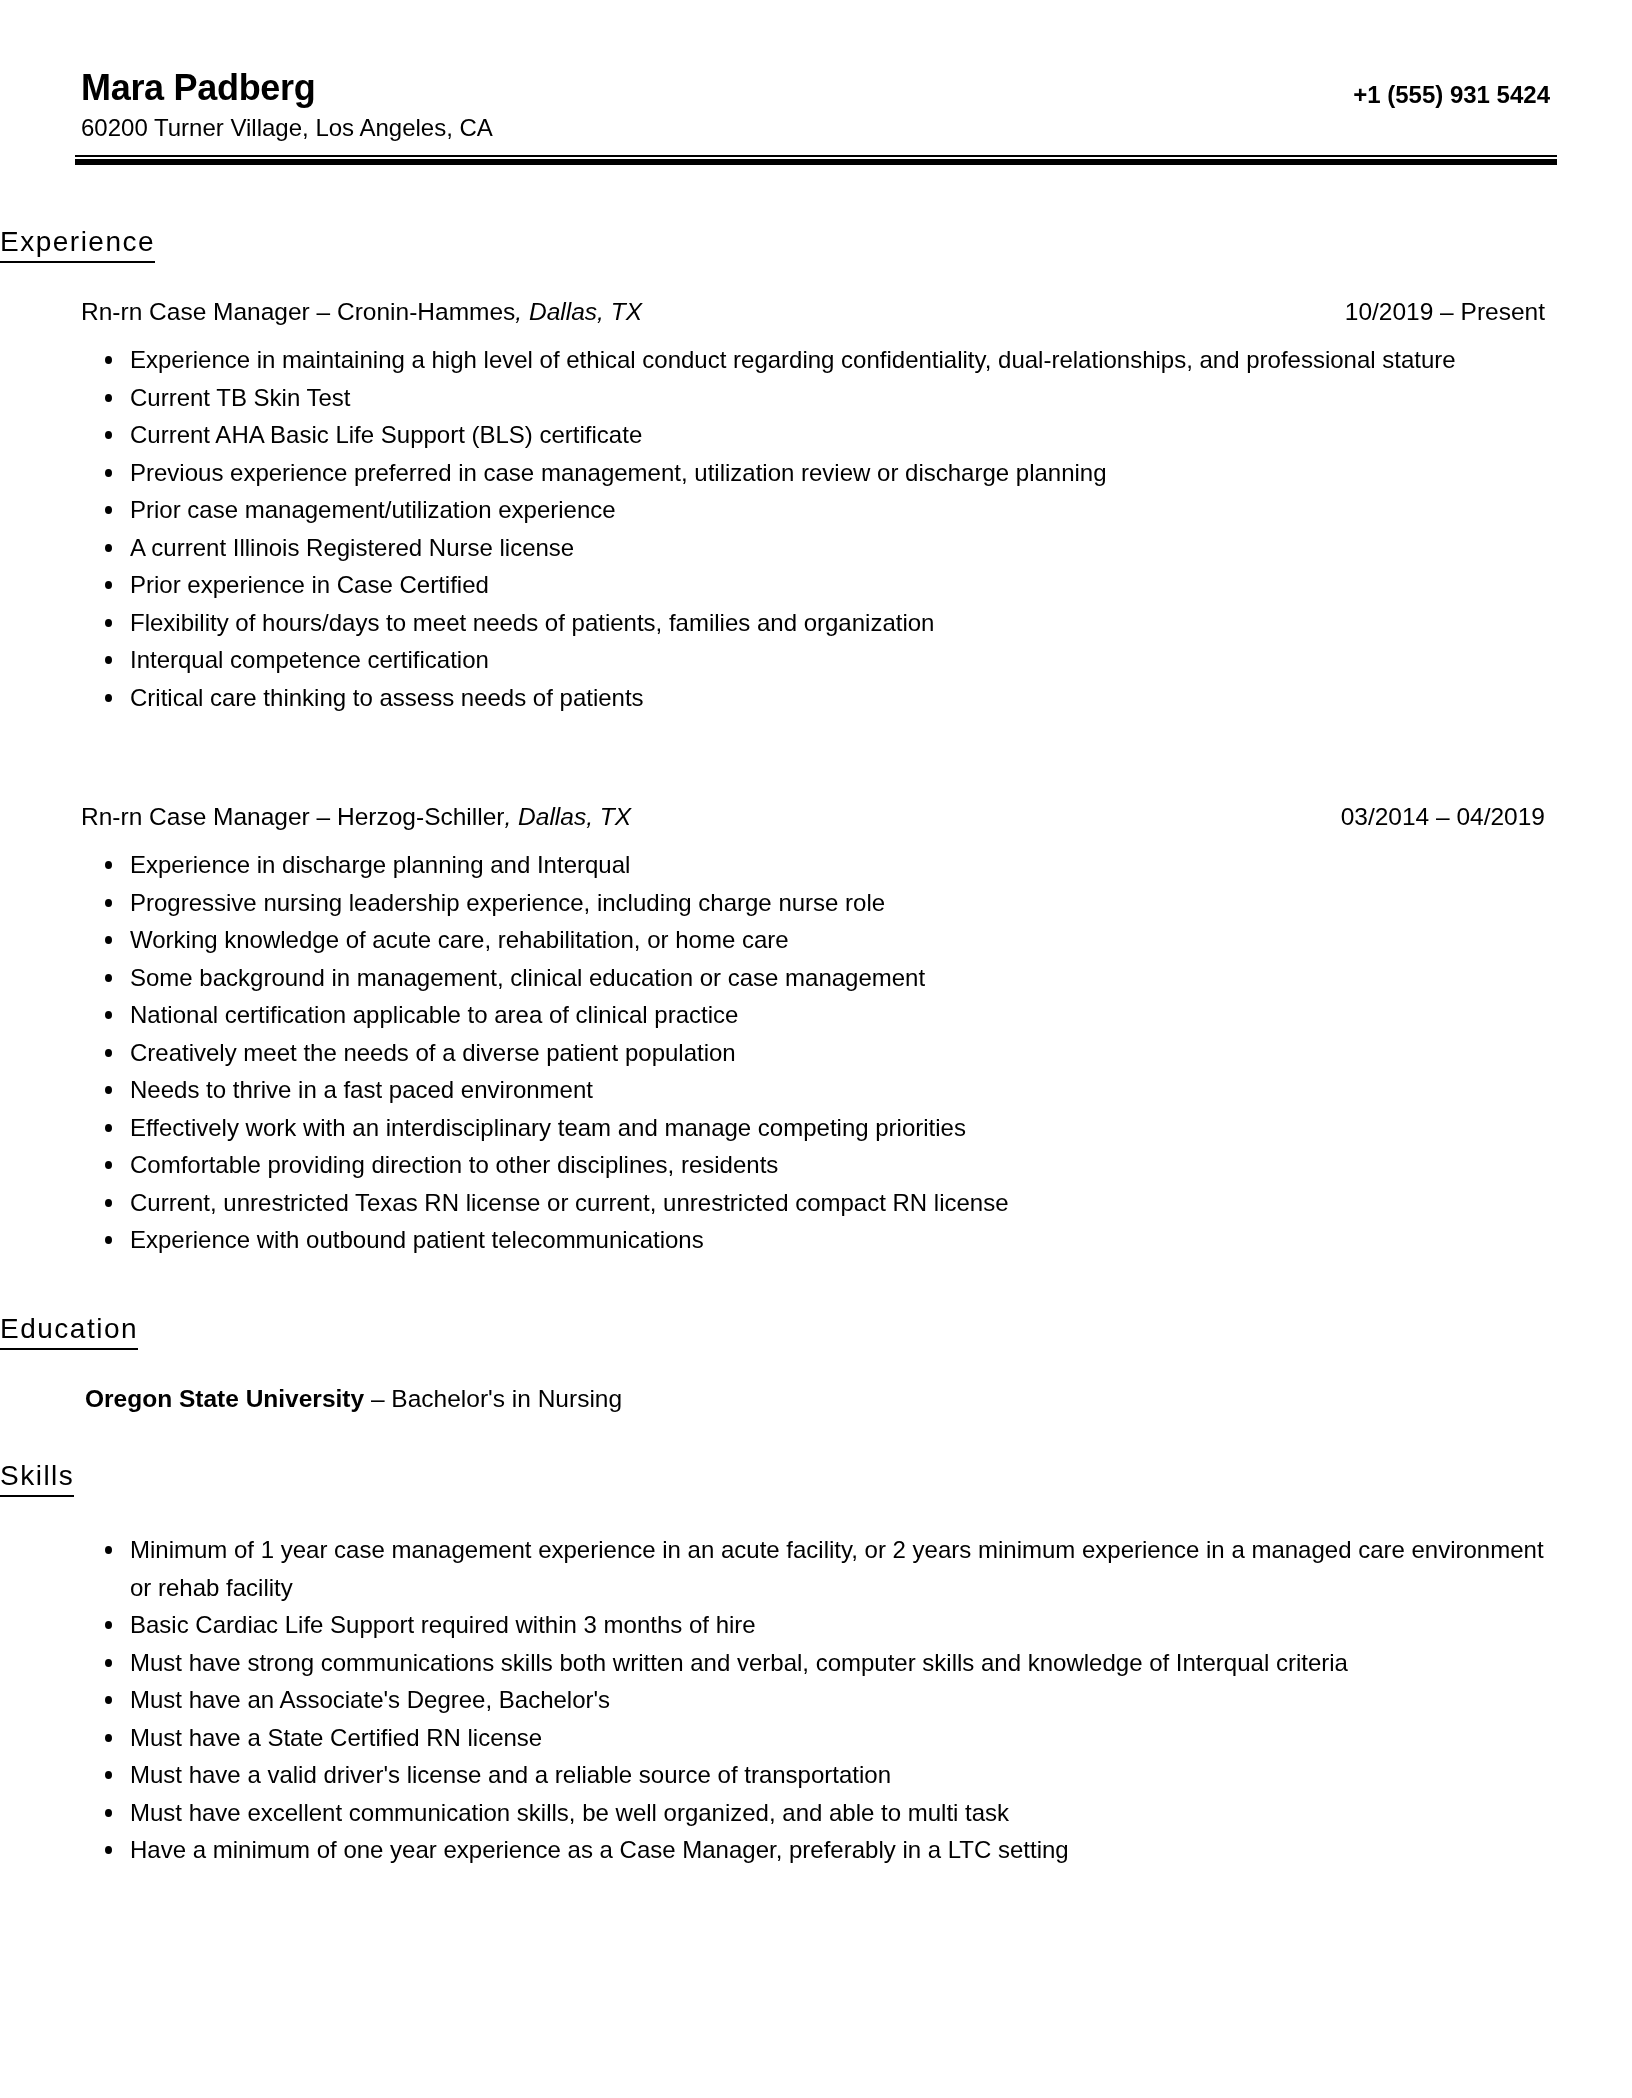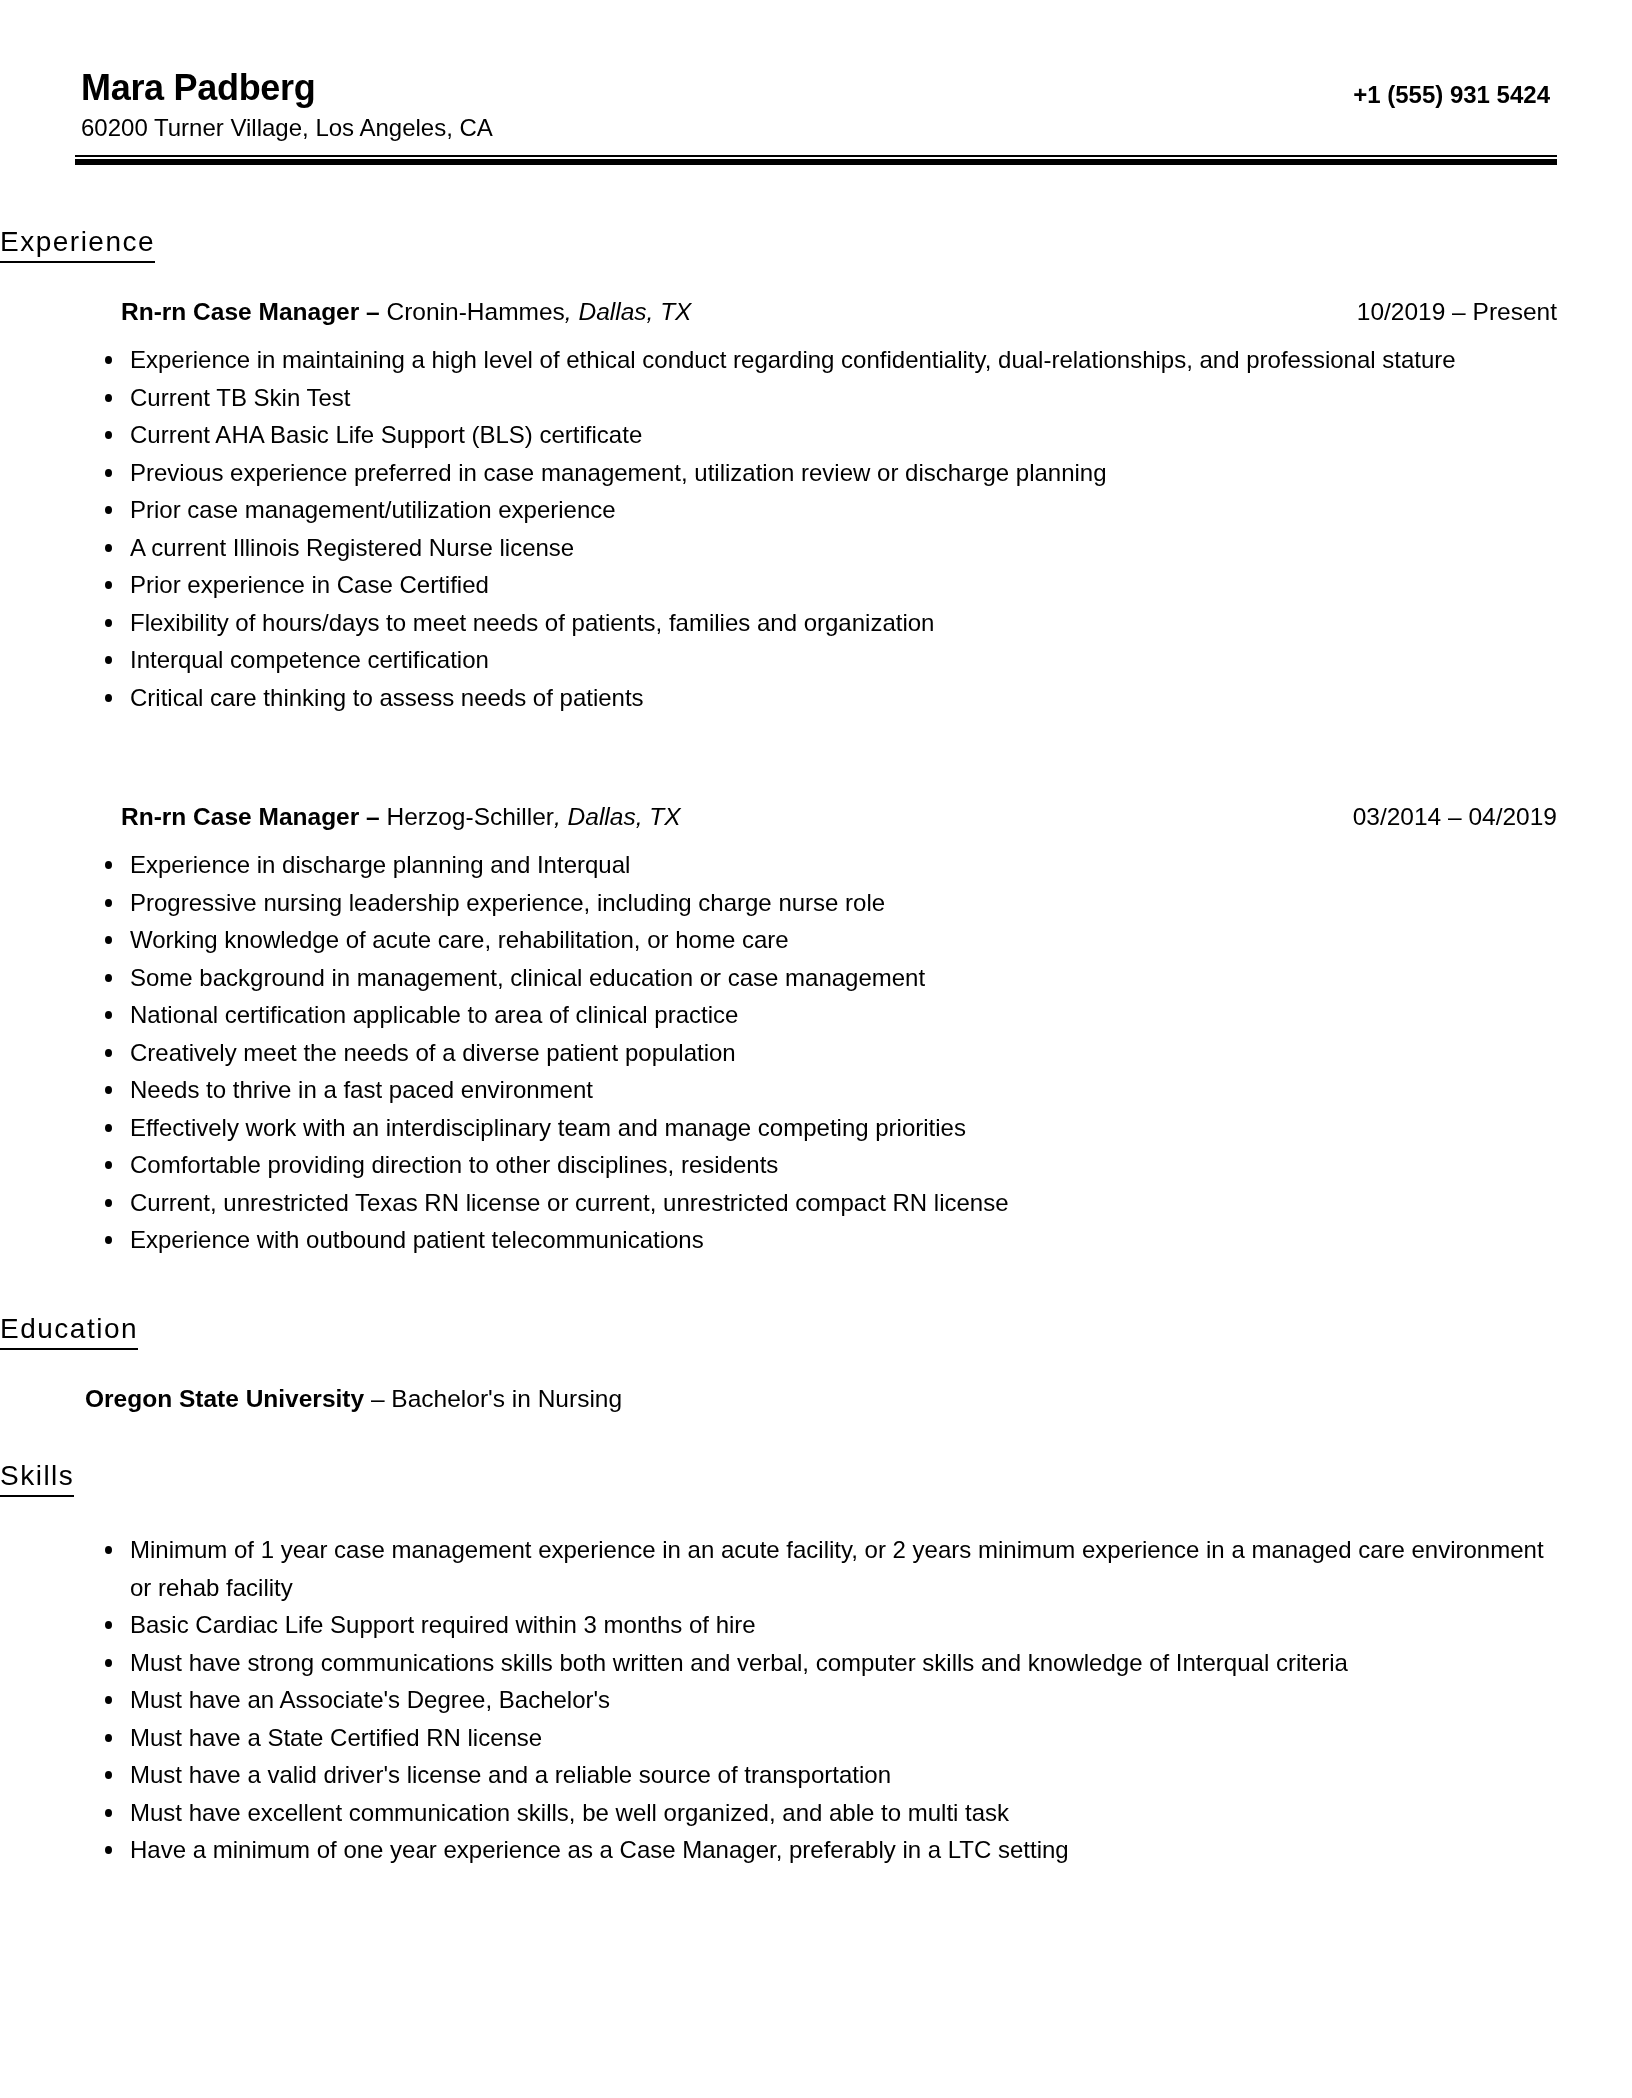--- a/index.html
+++ b/index.html
@@ -52,24 +52,24 @@
     .section-heading span {
       display: inline-block;
       border-bottom: 2px solid #000;
       padding-bottom: 1px;
     }
     .job-head {
       left: 81px; right: 75px;
       font-size: 24.5px; line-height: 32px;
       white-space: nowrap;
     }
-    .job-head .title { font-weight: bold; margin-left: 40px; }
+    .job-head .title { font-weight: normal; }
     .job-head .loc { font-style: italic; }
     .job-head .dates {
-      position: absolute; right: 0; top: 0;
+      position: absolute; right: 12px; top: 0;
     }
     ul.bullets {
       list-style: none;
       margin: 4px; padding: 0;
       left: 126px; width: 1420px;
       font-size: 24px;
       line-height: 37.5px;
     }
     ul.bullets li {
       position: relative;

